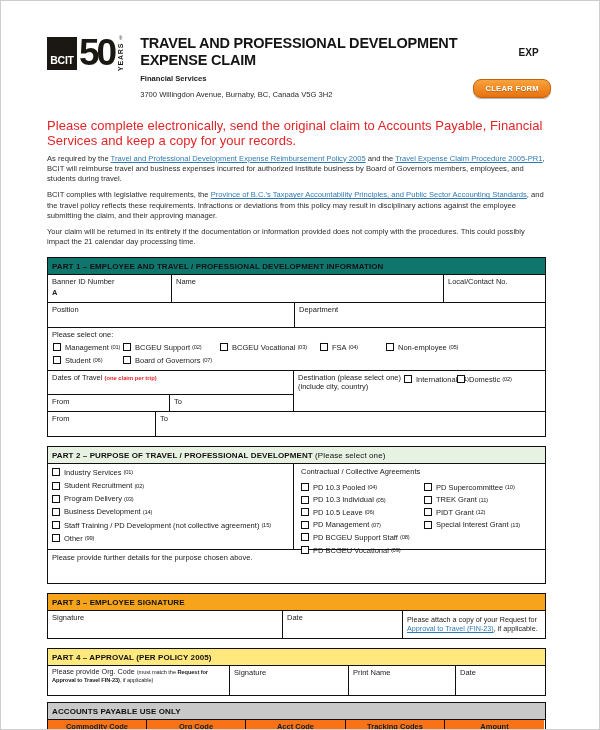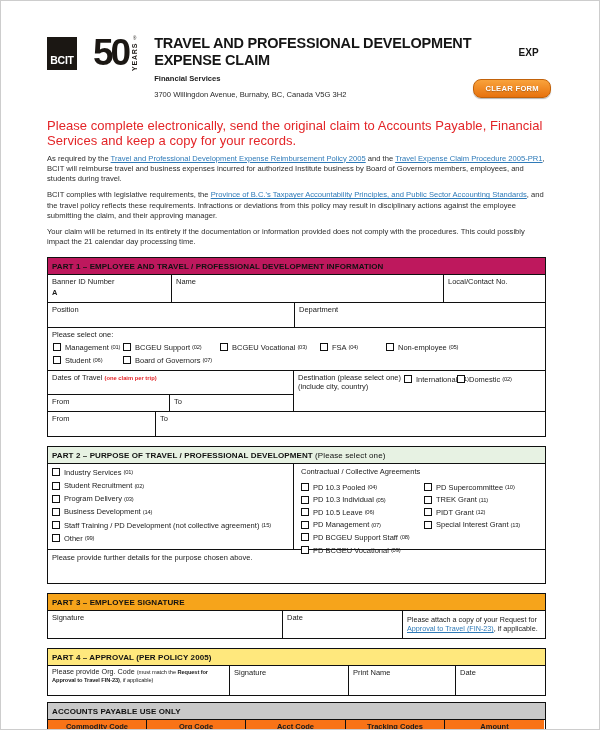--- a/index.html
+++ b/index.html
@@ -5,42 +5,42 @@
   *{margin:0;padding:0;box-sizing:border-box}
   html,body{width:600px;height:730px;background:#fff}
   body{font-family:"Liberation Sans",sans-serif;color:#1c1c1c;position:relative;-webkit-font-smoothing:antialiased}
   .page{position:absolute;inset:0;background:#fff;border:1px solid #cdcdcd;overflow:hidden}
   .content{position:absolute;left:46px;top:0;width:499px}
 
   
   .hdr{margin-top:32px;position:relative;display:flex;height:78px}
   .logo{display:flex;align-items:flex-start;margin-top:4px}
   .logo-box{width:30px;height:33px;background:#1b1713;color:#fff;display:flex;align-items:flex-end;justify-content:center;font-weight:bold;font-size:10.5px;letter-spacing:-.2px;padding-bottom:4px}
-  .logo-50{font-size:37px;font-weight:bold;letter-spacing:-3px;line-height:31px;color:#1b1713;margin-left:16px;font-family:"Liberation Sans",sans-serif}
+  .logo-50{font-size:37px;font-weight:bold;letter-spacing:-3px;line-height:31px;color:#1b1713;margin-left:2px;font-family:"Liberation Sans",sans-serif}
   .logo-years-wrap{position:relative;height:34px;margin-left:3px;display:flex;flex-direction:column;align-items:center}
   .logo-reg{font-size:4.5px;line-height:4.5px;color:#1b1713}
   .logo-years{writing-mode:vertical-rl;transform:rotate(180deg);font-size:7px;font-weight:bold;letter-spacing:.8px;color:#1b1713;height:29px;text-align:center}
   .titleblock{margin-left:16px;margin-top:2px}
   .title-line{font-size:14.5px;font-weight:bold;line-height:16.5px;letter-spacing:-.2px;color:#151515}
   .dept{font-size:7.6px;font-weight:bold;margin-top:6px}
   .addr{font-size:7.6px;margin-top:7px;color:#2a2a2a}
   .hdr-right{position:absolute;right:-5px;top:14px;display:flex;flex-direction:column;align-items:flex-end}
   .exp{font-size:10px;font-weight:bold;letter-spacing:.2px;margin-right:12px;color:#151515}
   .clear-btn{margin-top:21px;background:linear-gradient(#f9a33c,#e7720e);border:1px solid #c2620a;border-radius:8px;color:#fff;font-weight:bold;font-size:7.6px;font-family:"Liberation Sans",sans-serif;padding:4px 11px 4px;letter-spacing:.3px;cursor:pointer;box-shadow:0 1px 1px rgba(0,0,0,.3);text-shadow:0 1px 1px rgba(0,0,0,.25)}
 
   
   .notice{color:#e32528;font-weight:normal;font-size:13px;margin-top:7px;letter-spacing:.05px}
   .para{font-size:7.6px;line-height:10.4px;margin-top:5.5px;color:#2d2d2d}
   .lnk{color:#2e7ab8;text-decoration:underline;cursor:pointer}
 
   
   .tbl{border:1.5px solid #101010;margin-top:9px;width:100%}
   .sec-hdr{font-size:8px;font-weight:bold;padding:4px 4px 3px;color:#111;letter-spacing:.1px}
   .sec-hdr .normal{font-weight:normal}
-  .tan{background:#be185d}
+  .tan{background:#0f766e}
   .green{background:#e7f2e3}
   .orange{background:#f6a41b}
   .yellow{background:#ffe87d}
   .grayhd{background:#c9c9c9}
   .row{display:flex;border-top:1px solid #101010}
   .cell{border-left:1px solid #101010;padding:2px 4px;font-size:7.5px;position:relative}
   .cell:first-child{border-left:none}
   .lab{font-size:7.5px;color:#1c1c1c}
 
   

